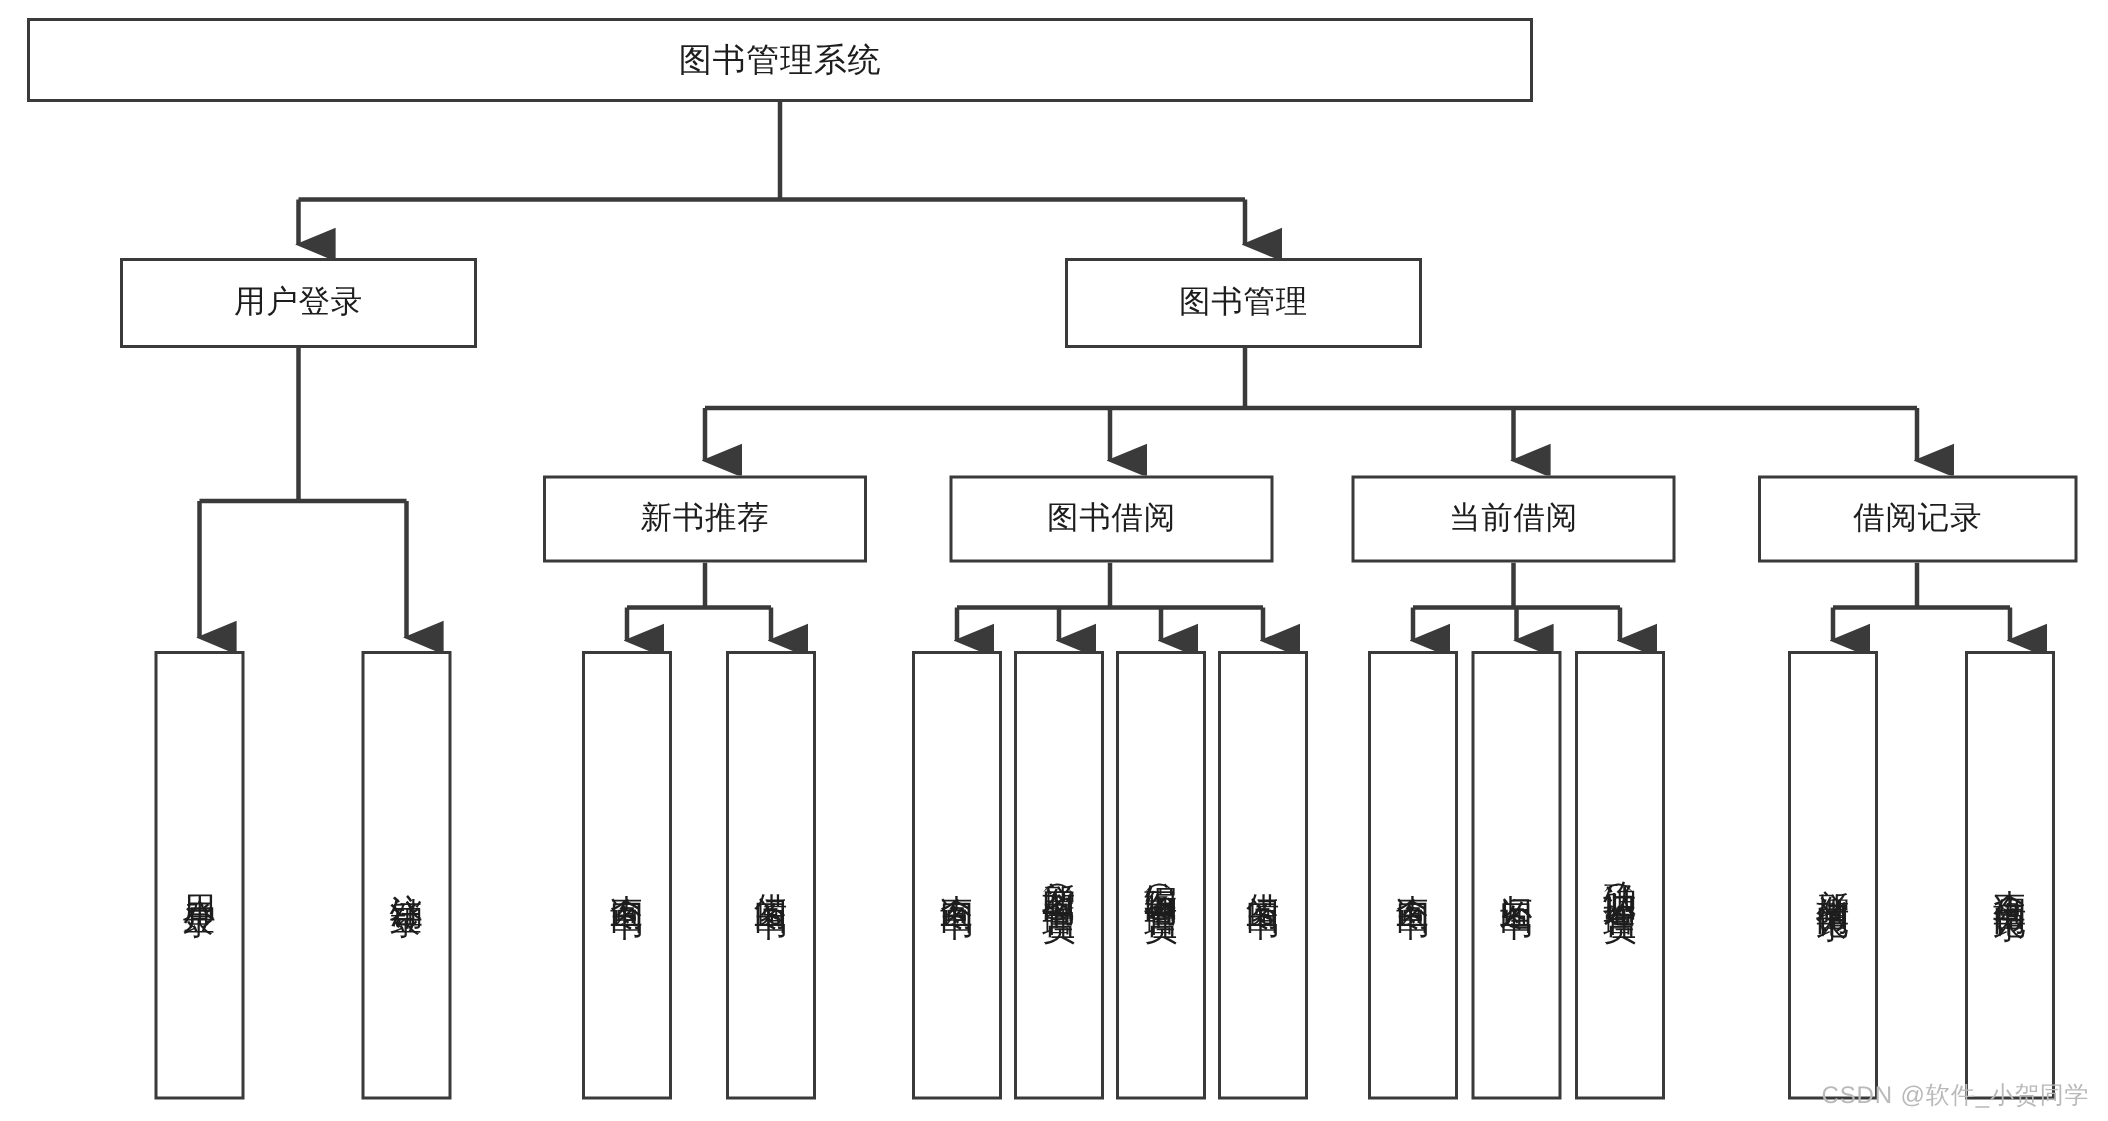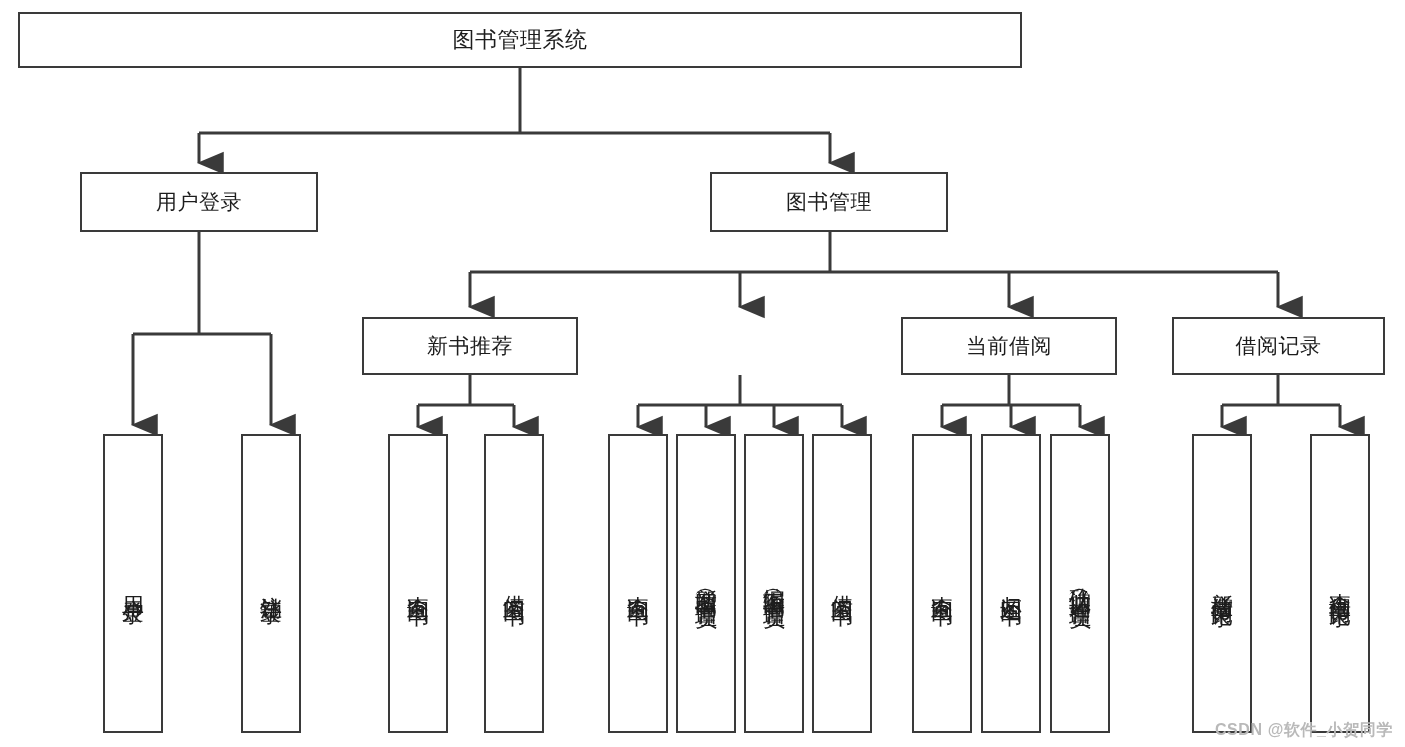--- a/index.html
+++ b/index.html
@@ -69,21 +69,20 @@
   }
   #watermark {
     position: absolute;
     right: 12px;
     bottom: 6px;
     font-size: 16px;
     color: #b9b9b9;
     letter-spacing: 0.6px;
     white-space: nowrap;
     user-select: none;
-    font-weight: bold;
   }
 </style>
 </head>
 <body>
 
 <div id="diagram-root">
 
   <svg id="edges-layer" viewBox="0 0 1405 747" width="1405" height="747" xmlns="http://www.w3.org/2000/svg">
     <defs>
       <marker id="arrow" viewBox="0 0 12 12" refX="6" refY="10" markerWidth="9" markerHeight="9" orient="auto-start-reverse">
@@ -145,20 +144,23 @@
   <div class="node horizontal" style="left:80px; top:172px; width:238px; height:60px;">
     <span class="node-label">用户登录</span>
   </div>
   <div class="node horizontal" style="left:362px; top:317px; width:216px; height:58px;">
     <span class="node-label">新书推荐</span>
   </div>
 
   <div class="node horizontal" style="left:710px; top:172px; width:238px; height:60px;">
     <span class="node-label">图书管理</span>
   </div>
+  <div class="node horizontal" style="left:633px; top:317px; width:216px; height:58px;">
+    <span class="node-label">图书借阅</span>
+  </div>
   <div class="node horizontal" style="left:1172px; top:317px; width:213px; height:58px;">
     <span class="node-label">借阅记录</span>
   </div>
   <div class="node horizontal" style="left:901px; top:317px; width:216px; height:58px;">
     <span class="node-label">当前借阅</span>
   </div>
 
   <div class="node vertical" style="left:103px; top:434px; width:60px; height:299px;">
     <span class="node-label">用户登录</span>
   </div>

